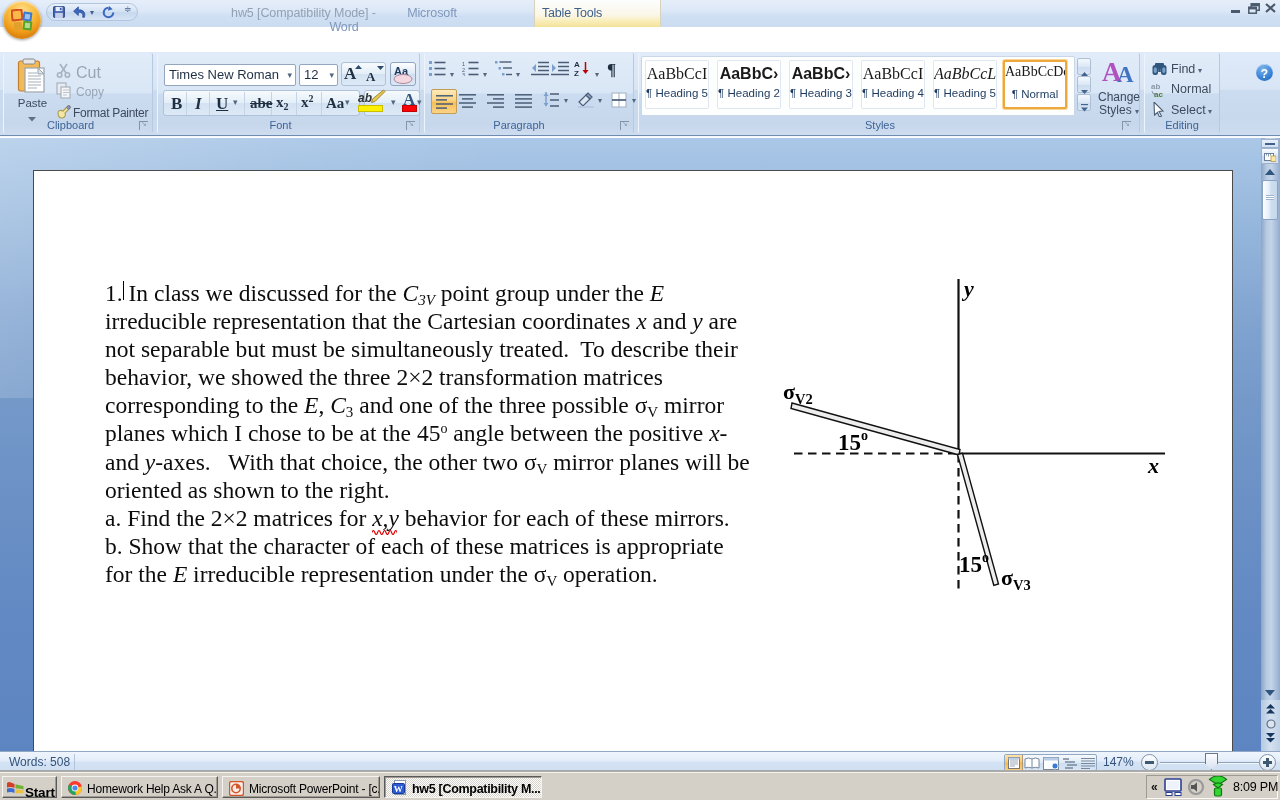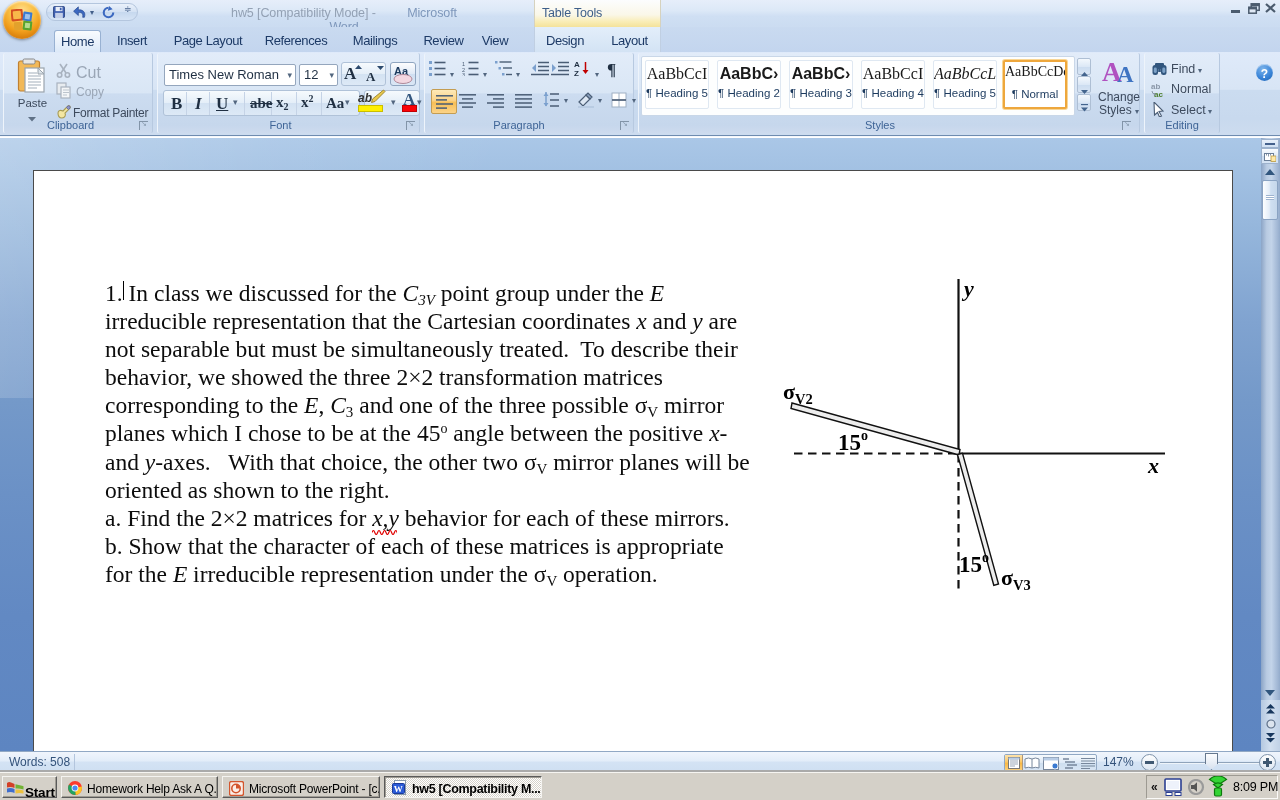--- a/index.html
+++ b/index.html
@@ -157,32 +157,20 @@
     <path d="M7.5 2 A 5.5 5.5 0 1 0 13 7.5" fill="none" stroke="#3b68c0" stroke-width="2.4"></path>
     <path d="M7.5 0 L12.5 2.5 L7.5 5.5 Z" fill="#3b68c0" transform="rotate(15 7.5 2.5)"></path>
   </svg>
   <span class="abs" style="left:124px; top:4px; z-index:70; font-size:9px; color:#44608a;">≑</span>
 
   <div class="abs" style="left:1256px; top:64px; width:17px; height:17px; border-radius:50%; z-index:80;
      background:radial-gradient(circle at 40% 30%, #7db4ea, #3a85d9 55%, #1b5fae 100%);
      box-shadow:inset 0 1px 1px rgba(255,255,255,.6); text-align:center;">
      <span style="font-size:12px; font-weight:bold; color:#fff; line-height:17px;">?</span></div>
 
-  <div id="tabrow">
-    <div class="ttzone"></div>
-    <div class="tab sel" style="left:54px; width:47px;">Home</div>
-    <div class="tab" style="left:112px; width:40px;">Insert</div>
-    <div class="tab" style="left:173px; width:70px;">Page Layout</div>
-    <div class="tab" style="left:263px; width:66px;">References</div>
-    <div class="tab" style="left:351px; width:48px;">Mailings</div>
-    <div class="tab" style="left:423px; width:41px;">Review</div>
-    <div class="tab" style="left:478px; width:34px;">View</div>
-    <div class="tab" style="left:545px; width:40px;">Design</div>
-    <div class="tab" style="left:609px; width:41px;">Layout</div>
-  </div>
 
   <div id="ribbon">
     <div class="rgroup" style="left:3px; width:150px;">
       <div class="glabel" style="padding-right:15px;margin-top:37px;">Clipboard</div>
         <div class="launcher"></div>
 
       <svg class="abs" style="left:13px; top:5px;" width="30" height="38" viewBox="0 0 30 38">
         <rect x="1.5" y="3" width="21" height="30" rx="2" fill="#f2b959" stroke="#c08030" stroke-width="1.2"></rect>
         <rect x="6" y="1" width="12" height="5" rx="1.5" fill="#e6e6e6" stroke="#888" stroke-width="1"></rect>
         <rect x="8" y="10" width="19" height="24" fill="#fff" stroke="#9aa4ad" stroke-width="1.2"></rect>

